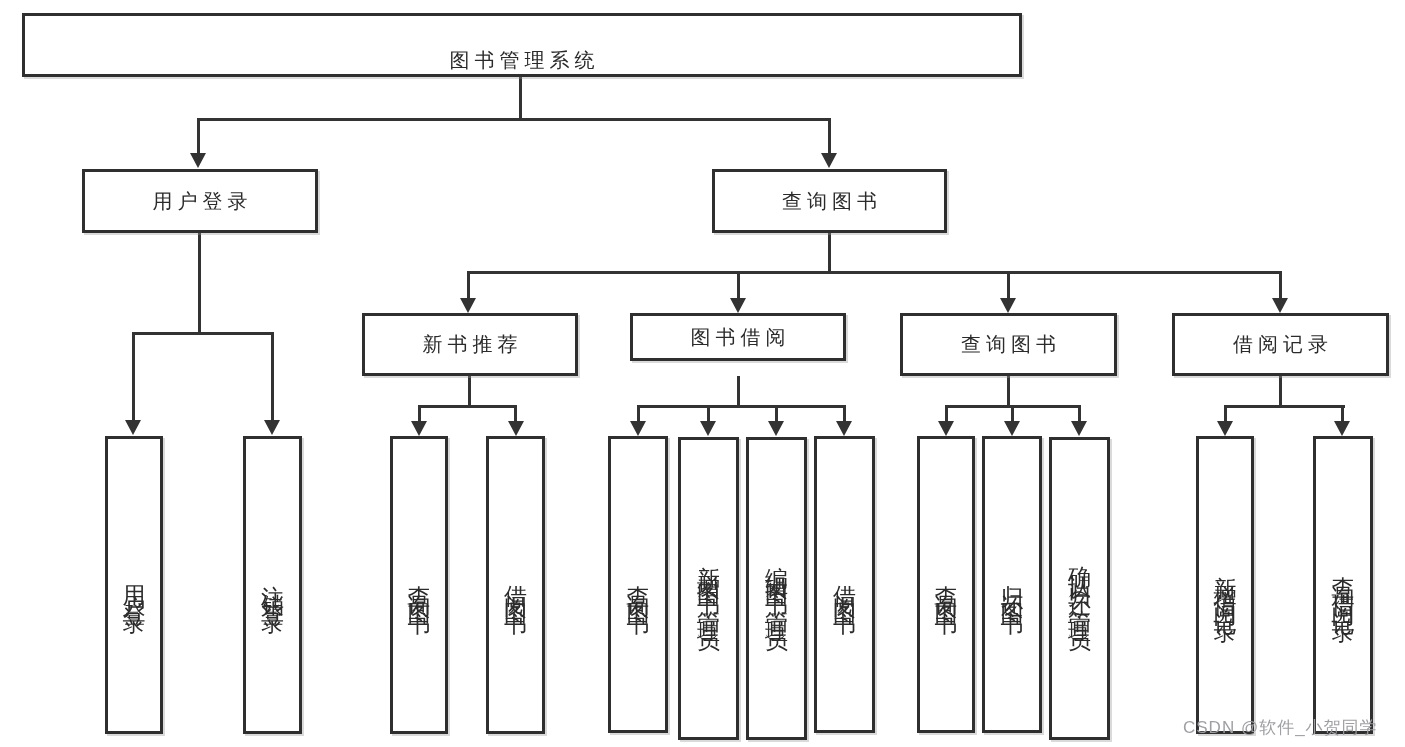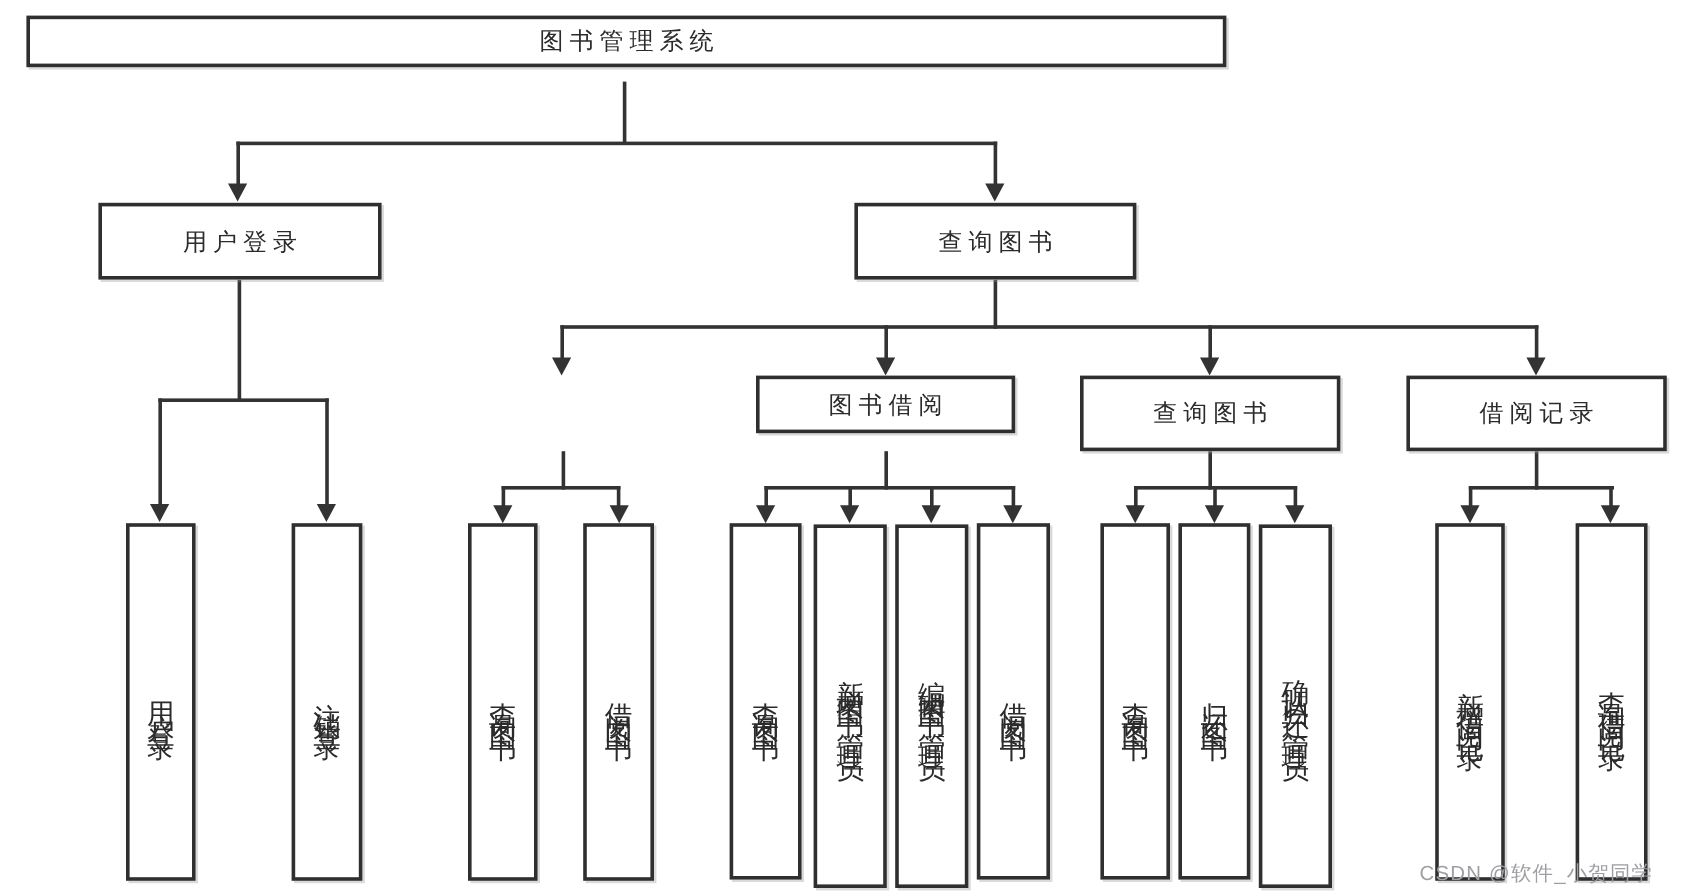--- a/index.html
+++ b/index.html
@@ -72,21 +72,21 @@
     letter-spacing: 1px;
     white-space: nowrap;
     z-index: 3;
   }
 </style>
 </head>
 <body>
 
 <div id="stage">
 
-  <div class="box" style="left:22px; top:13px; width:1000px; height:43px;">
+  <div class="box" style="left:22px; top:13px; width:1000px; height:64px;align-items:flex-end;">
     <span class="hlabel">图书管理系统</span>
   </div>
 
   <div class="vline" style="left:519px; top:68px; height:52px;"></div>
   <div class="hline" style="left:197px; top:118px; width:634px;"></div>
   <div class="vline" style="left:197px; top:118px; height:38px;"></div>
   <div class="arrow-down" style="left:190px; top:153px;"></div>
   <div class="vline" style="left:828px; top:118px; height:38px;"></div>
   <div class="arrow-down" style="left:821px; top:153px;"></div>
 
@@ -108,20 +108,23 @@
   <div class="hline" style="left:467px; top:271px; width:815px;"></div>
   <div class="vline" style="left:467px; top:271px; height:29px;"></div>
   <div class="arrow-down" style="left:460px; top:298px;"></div>
   <div class="vline" style="left:737px; top:271px; height:29px;"></div>
   <div class="arrow-down" style="left:730px; top:298px;"></div>
   <div class="vline" style="left:1007px; top:271px; height:29px;"></div>
   <div class="arrow-down" style="left:1000px; top:298px;"></div>
   <div class="vline" style="left:1279px; top:271px; height:29px;"></div>
   <div class="arrow-down" style="left:1272px; top:298px;"></div>
 
+  <div class="box" style="left:362px; top:313px; width:216px; height:63px;">
+    <span class="hlabel">新书推荐</span>
+  </div>
   <div class="box" style="left:630px; top:313px; width:216px; height:48px;">
     <span class="hlabel">图书借阅</span>
   </div>
   <div class="box" style="left:900px; top:313px; width:217px; height:63px;">
     <span class="hlabel">查询图书</span>
   </div>
   <div class="box" style="left:1172px; top:313px; width:217px; height:63px;">
     <span class="hlabel">借阅记录</span>
   </div>
 

